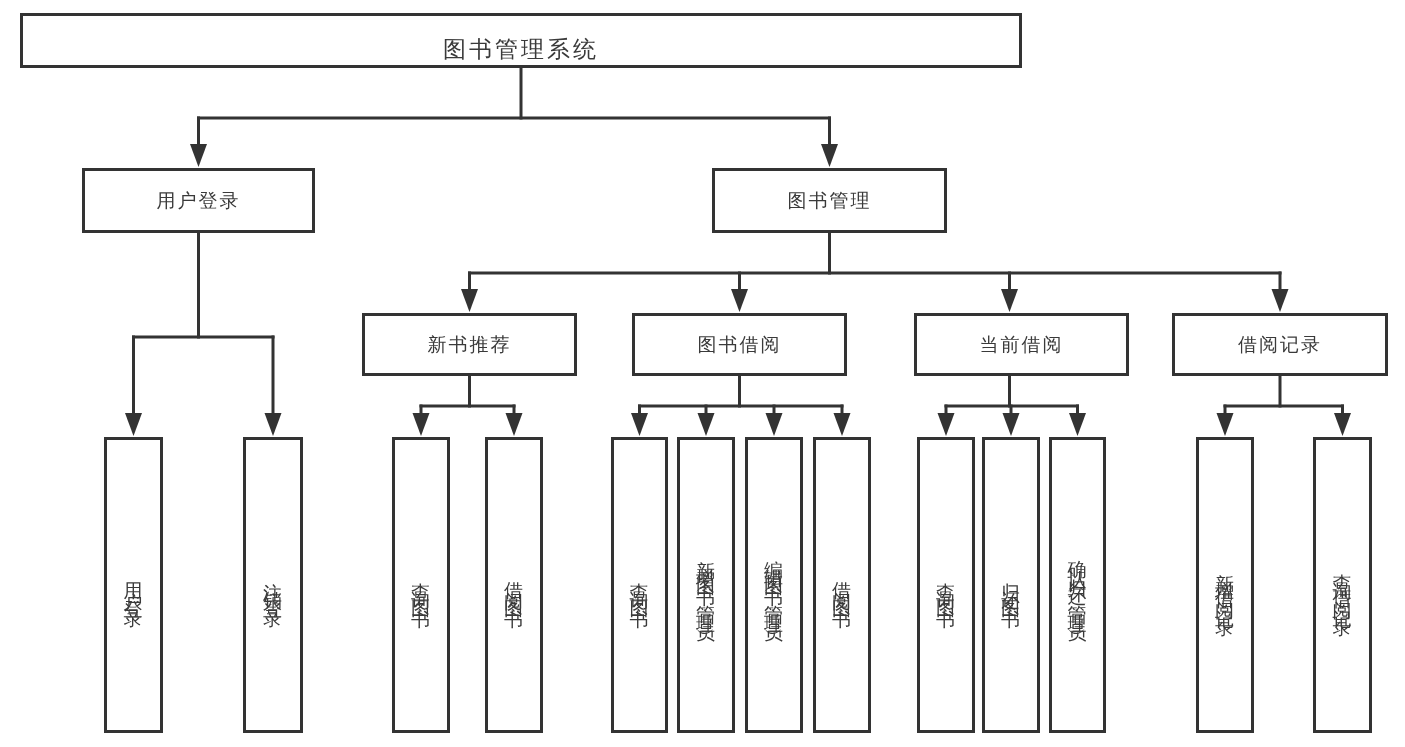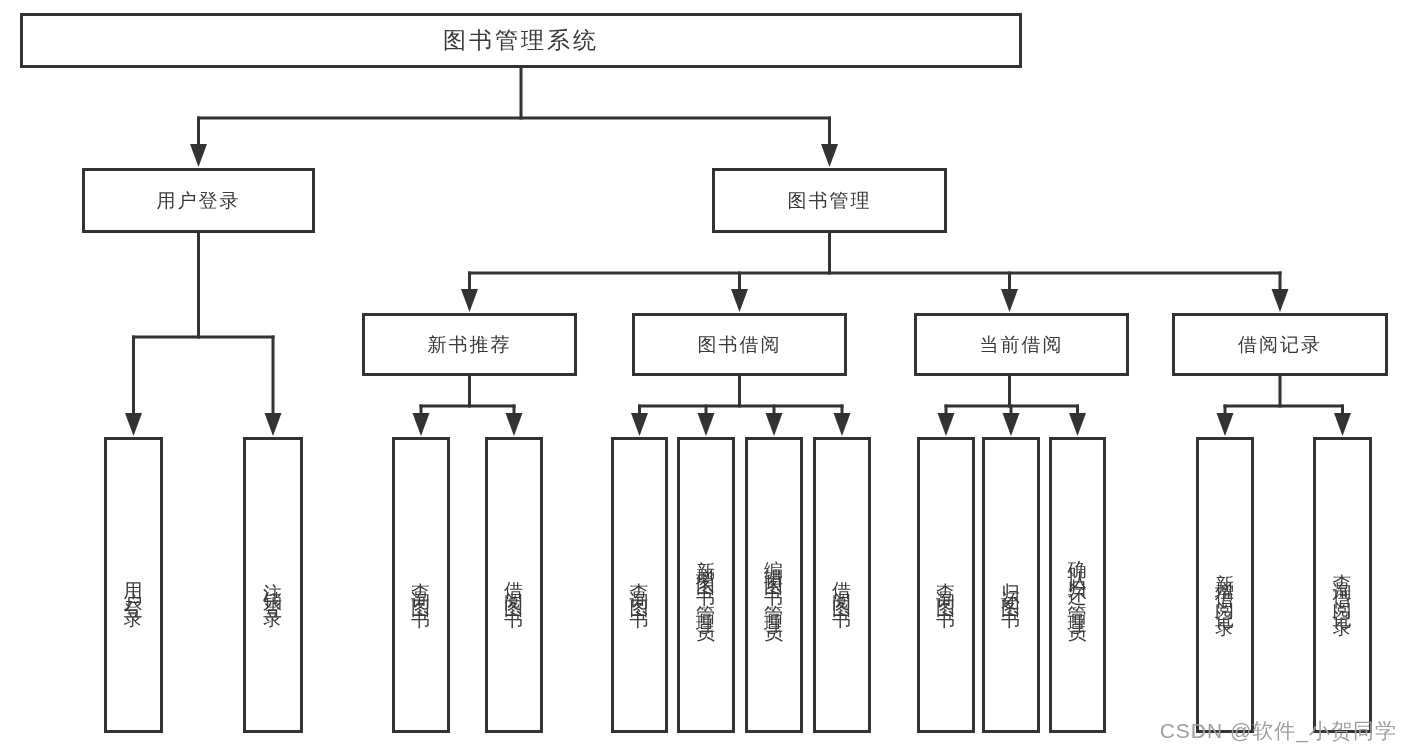--- a/index.html
+++ b/index.html
@@ -100,22 +100,21 @@
       <polygon points="1002.5,413 1019.5,413 1011,436" fill="#333333"></polygon>
       <line x1="1077.5" y1="406" x2="1077.5" y2="423" stroke="#333333" stroke-width="3" stroke-linecap="square"></line>
       <polygon points="1069,413 1086,413 1077.5,436" fill="#333333"></polygon>
       <line x1="1280" y1="376" x2="1280" y2="406" stroke="#333333" stroke-width="3" stroke-linecap="square"></line>
       <line x1="1225" y1="406" x2="1342.5" y2="406" stroke="#333333" stroke-width="3" stroke-linecap="square"></line>
       <line x1="1225" y1="406" x2="1225" y2="423" stroke="#333333" stroke-width="3" stroke-linecap="square"></line>
       <polygon points="1216.5,413 1233.5,413 1225,436" fill="#333333"></polygon>
       <line x1="1342.5" y1="406" x2="1342.5" y2="423" stroke="#333333" stroke-width="3" stroke-linecap="square"></line>
       <polygon points="1334,413 1351,413 1342.5,436" fill="#333333"></polygon>
     </svg>
-  <div id="watermark" style="color: rgb(160, 160, 160);">CSDN @软件_小贺同学</div>
-<div class="node root" style="left: 20px; top: 13px; width: 1002px; height: 55px;">
+<div class="node root" style="left: 20px; top: 13px; width: 1002px; height: 55px; align-items: flex-end;">
       <span>图书管理系统</span>
     </div>
     <div class="node" style="left: 82px; top: 168px; width: 233px; height: 65px;">
       <span>用户登录</span>
     </div>
     <div class="node" style="left: 712px; top: 168px; width: 235px; height: 65px; justify-content: center;">
       <span>图书管理</span>
     </div>
     <div class="node vert" style="left: 104px; top: 437px; width: 59px; height: 296px;">
       <span>用户登录</span>

